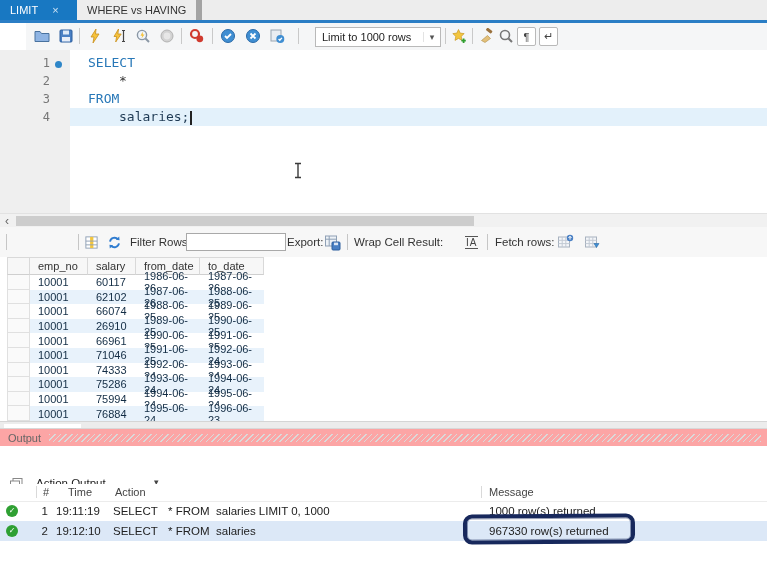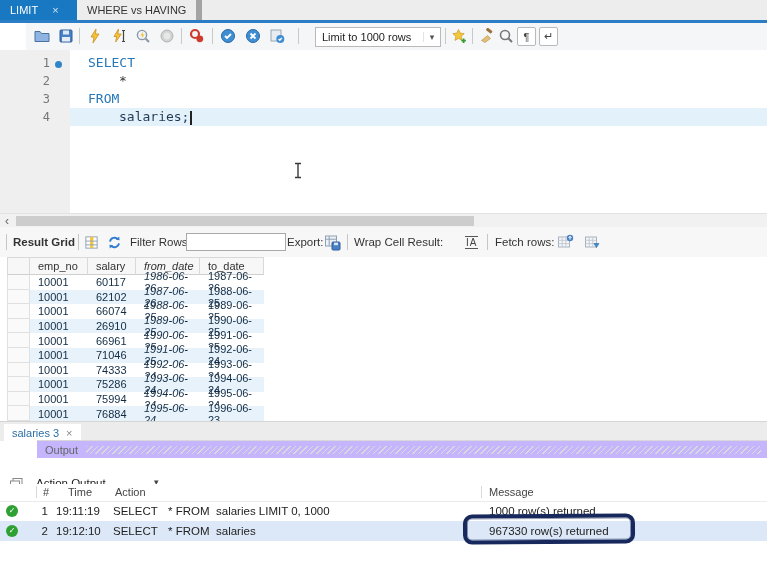--- a/index.html
+++ b/index.html
@@ -53,34 +53,34 @@
   .ia-ico{border-top:1px solid #555;border-bottom:1px solid #555;font-size:10px;color:#444;padding:0 1px;letter-spacing:1px;}
 
   
   .grid{left:0;right:0;top:257px;height:164px;background:#fff;}
   .grow{display:flex;height:14.6px;align-items:center;margin-left:7px;color:#122c44;}
   .grow.alt .c1,.grow.alt .c2,.grow.alt .c3,.grow.alt .c4{background:#e8f2fb;}
   .cell{height:100%;box-sizing:border-box;display:flex;align-items:center;}
   .c0{width:23px;background:#fafafa;border:1px solid #e0e0e0;border-top:0;}
   .c1{width:58px;padding-left:8px;}
   .c2{width:48px;padding-left:8px;}
-  .c3{width:64px;padding-left:8px;font-style:italic;}
+  .c3{width:64px;padding-left:8px;}
   .c4{width:64px;padding-left:8px;}
   .ghead{display:flex;height:18px;margin-left:7px;color:#333;background:#fff;}
   .ghead .cell{border-right:1px solid #d9d9d9;border-bottom:1px solid #cfcfcf;border-top:1px solid #d9d9d9;background:#f7f7f7;}
   .ghead .c0{border-left:1px solid #d9d9d9;}
 
   
   .rtabbar{left:0;right:0;top:421px;height:19px;background:#ececec;border-top:1px solid #d5d5d5;}
   .rtab{position:absolute;left:4px;top:2px;height:17px;background:#fff;display:flex;align-items:center;padding:0 8px;}
   .rtab .lbl{color:#2a6ea6;font-size:11px;}
   .rtab .close{margin-left:7px;color:#888;font-size:11px;}
 
   
-  .outhdr{left:0;right:0;top:440px;height:17px;background:#c4b5fd;border-top:1px solid #d8d8d8;display:flex;align-items:center;margin-left:37px;}
+  .outhdr{left:0;right:0;top:428px;height:17px;background:#fca5a5;border-top:1px solid #d8d8d8;display:flex;align-items:center;}
   .outhdr .lbl{padding-left:8px;color:#666;font-size:11px;}
   .hatch{flex:1;height:8px;margin:0 6px 0 8px;
          background:repeating-linear-gradient(135deg,#dadada 0 1px,transparent 1px 4px);}
   .actionrow{left:0;right:0;top:477px;height:27px;background:#fff;display:flex;align-items:flex-start;}
   .sel-ico{margin-left:8px;}
   .sel-val{margin-left:12px;font-size:11.5px;color:#222;width:118px;}
   .sel-arr{font-size:9px;color:#444;}
 
   .othead{left:0;right:0;top:484px;height:17px;background:#fff;color:#444;border-bottom:1px solid #ececec;}
   .othead span{position:absolute;top:2px;}
@@ -241,21 +241,20 @@
     </div>
   </div>
 
   <div class="abs hscroll">
     <div class="harrow">‹</div>
     <div class="hthumb"></div>
   </div>
 
   <div class="abs rgbar">
     <div class="rsep" style="left:6px"></div>
-    <div class="it" style="left:13px;font-weight:bold;">Result Grid</div>
     <div class="rsep" style="left:78px"></div>
     <div class="it" style="left:84px">
       <svg width="15" height="15" viewBox="0 0 16 16">
           <rect x="2" y="2" width="12" height="12" fill="#fff" stroke="#8fa0b5"></rect>
           <rect x="6.5" y="2" width="3.5" height="12" fill="#f3c63f"></rect>
           <path d="M2 6.5h12M2 10.5h12" stroke="#8fa0b5"></path>
         </svg>
     </div>
     <div class="it" style="left:107px">
       <svg width="15" height="15" viewBox="0 0 16 16">

